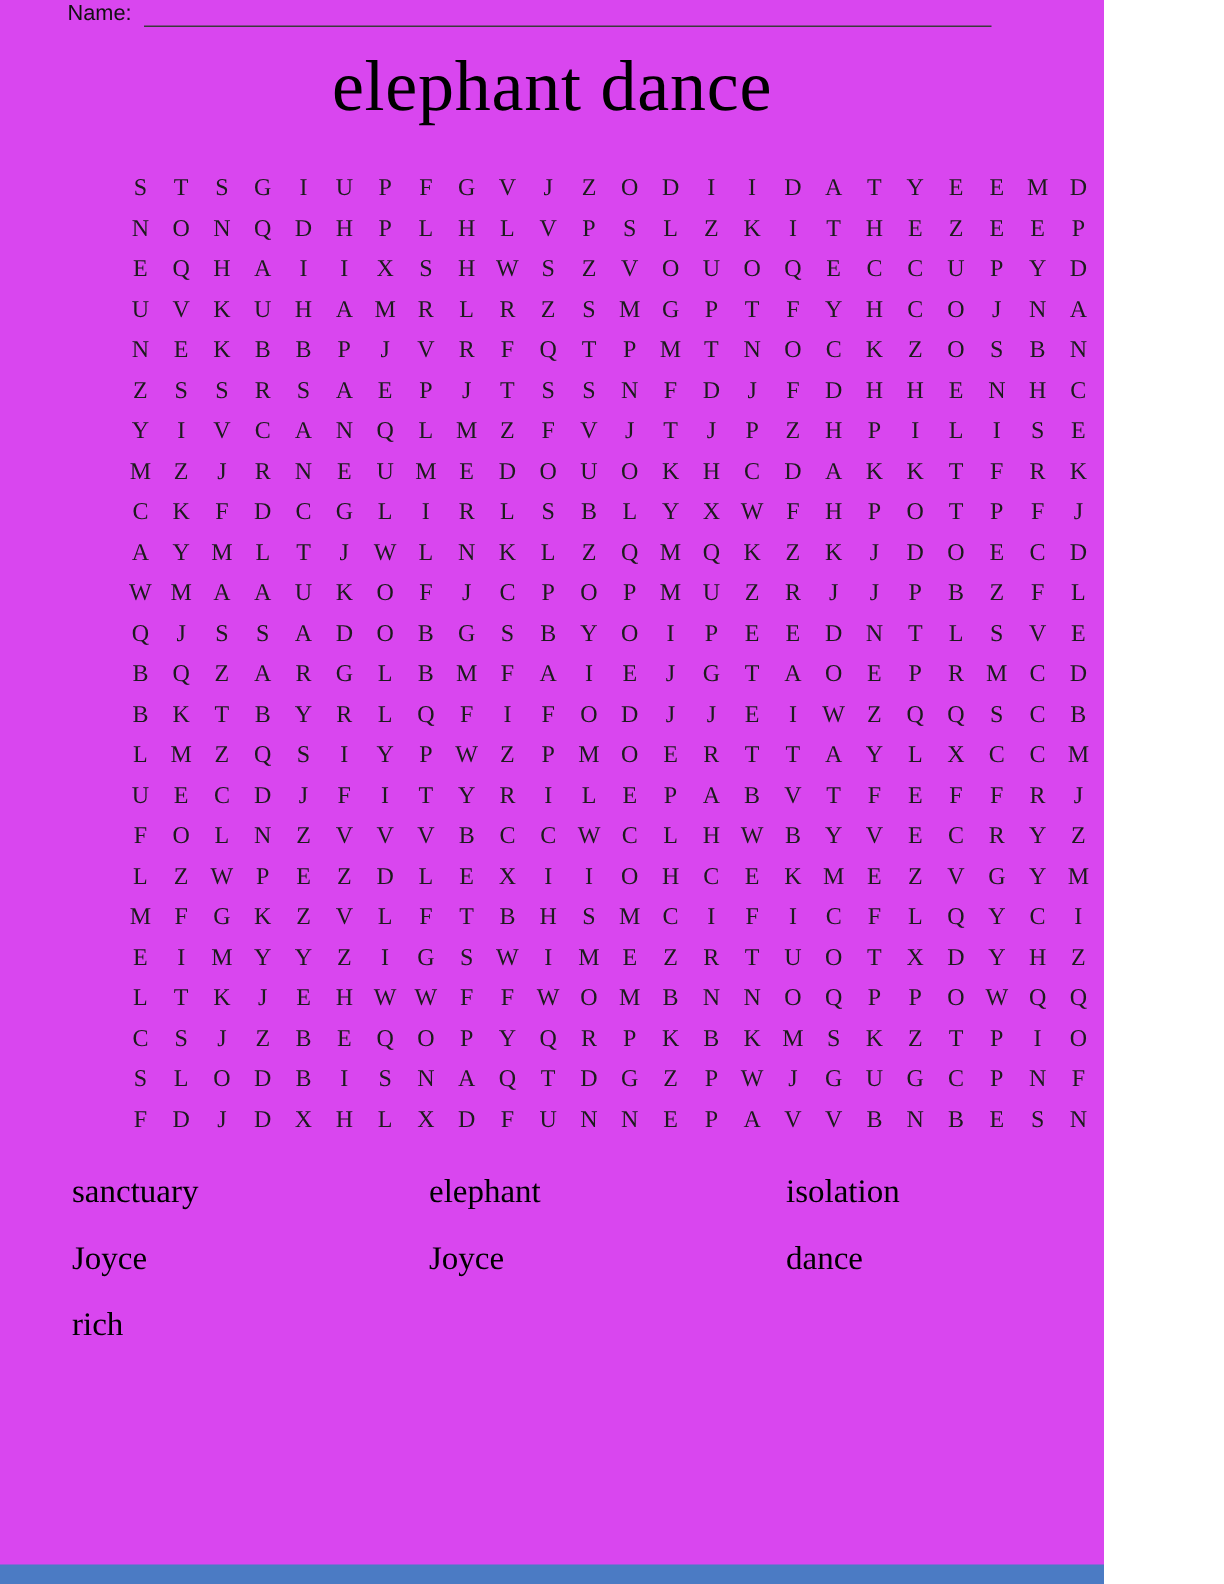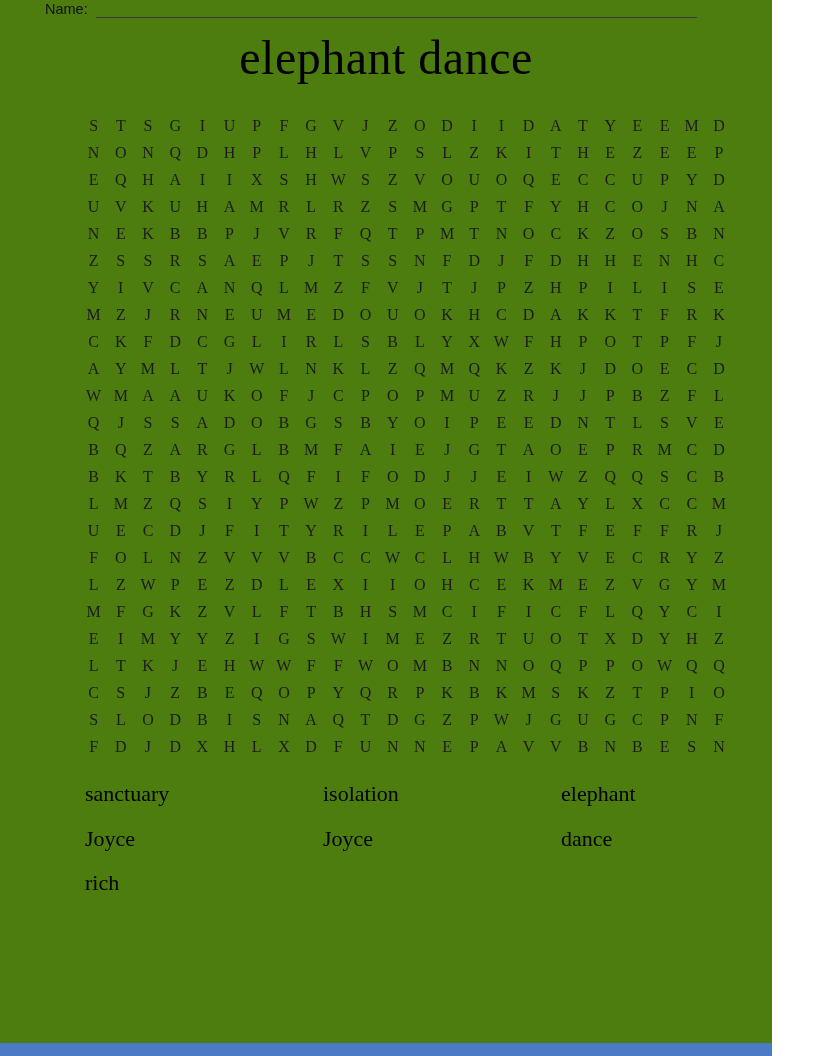--- a/index.html
+++ b/index.html
@@ -1,23 +1,22 @@
 <!DOCTYPE html>
 <html><head>
 <meta charset="utf-8">
 <style>
   html,body { margin:0; padding:0; background:#ffffff; }
   .page {
     position:relative;
     width:736px; height:1056px;
-    background:#4d7c0f;
+    background:#d946ef;
     overflow:hidden;
     font-family:"Liberation Serif", serif;
     color:#000;
-    padding-left:36px;
   }
   
   .name-row {
     position:absolute; left:45px; top:1px; right:75px;
     display:flex; align-items:flex-end;
     font-family:"Liberation Sans", sans-serif;
     font-size:14.5px; color:#111;
   }
   .name-label { line-height:17px; }
   .name-line {
@@ -46,21 +45,21 @@
   }
   
   .word-list {
     position:absolute; left:48px; top:772px;
     display:grid;
     grid-template-columns:238px 238px 238px;
     grid-auto-rows:44.5px;
     font-family:"Liberation Serif", serif;
     font-size:22px; color:#000;
   }
-  .word-list .word { line-height:44.5px;margin-left:37px; }
+  .word-list .word { line-height:44.5px; }
   
   .footer-bar {
     position:absolute; left:0; bottom:0;
     width:100%; height:13px;
     background:#4b7bc4;
   }
 </style>
 </head>
 <body>
 
@@ -647,22 +646,22 @@
       <div class="cell">B</div>
       <div class="cell">N</div>
       <div class="cell">B</div>
       <div class="cell">E</div>
       <div class="cell">S</div>
       <div class="cell">N</div>
     </div>
 
   <div class="word-list">
       <div class="word">sanctuary</div>
+      <div class="word">elephant</div>
       <div class="word">isolation</div>
-      <div class="word">elephant</div>
       <div class="word">Joyce</div>
       <div class="word">Joyce</div>
       <div class="word">dance</div>
       <div class="word">rich</div>
     </div>
 
   <div class="footer-bar" style="background-color: rgb(75, 123, 196);"></div>
 
 </div>
 

